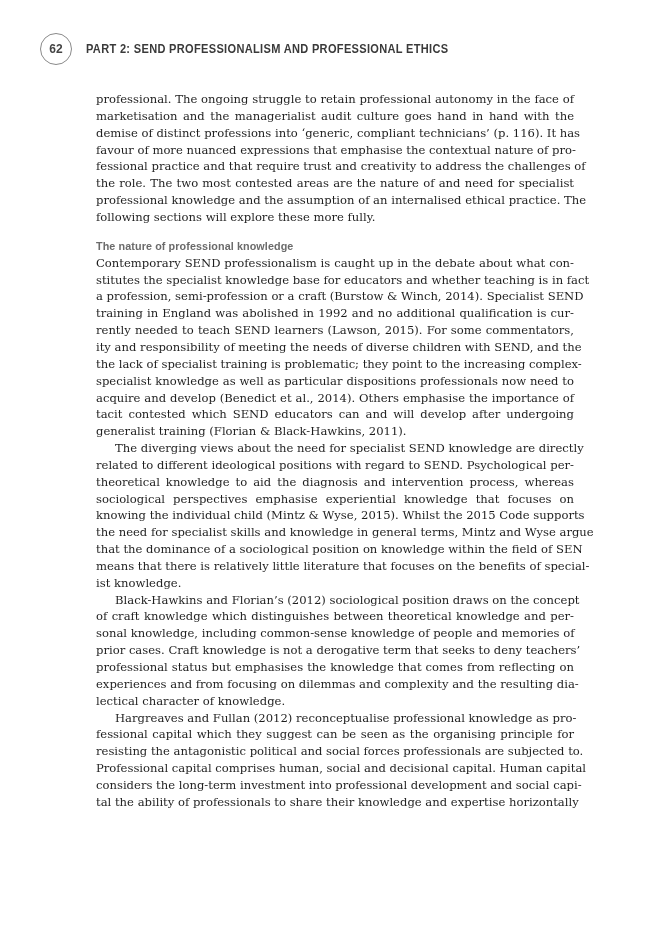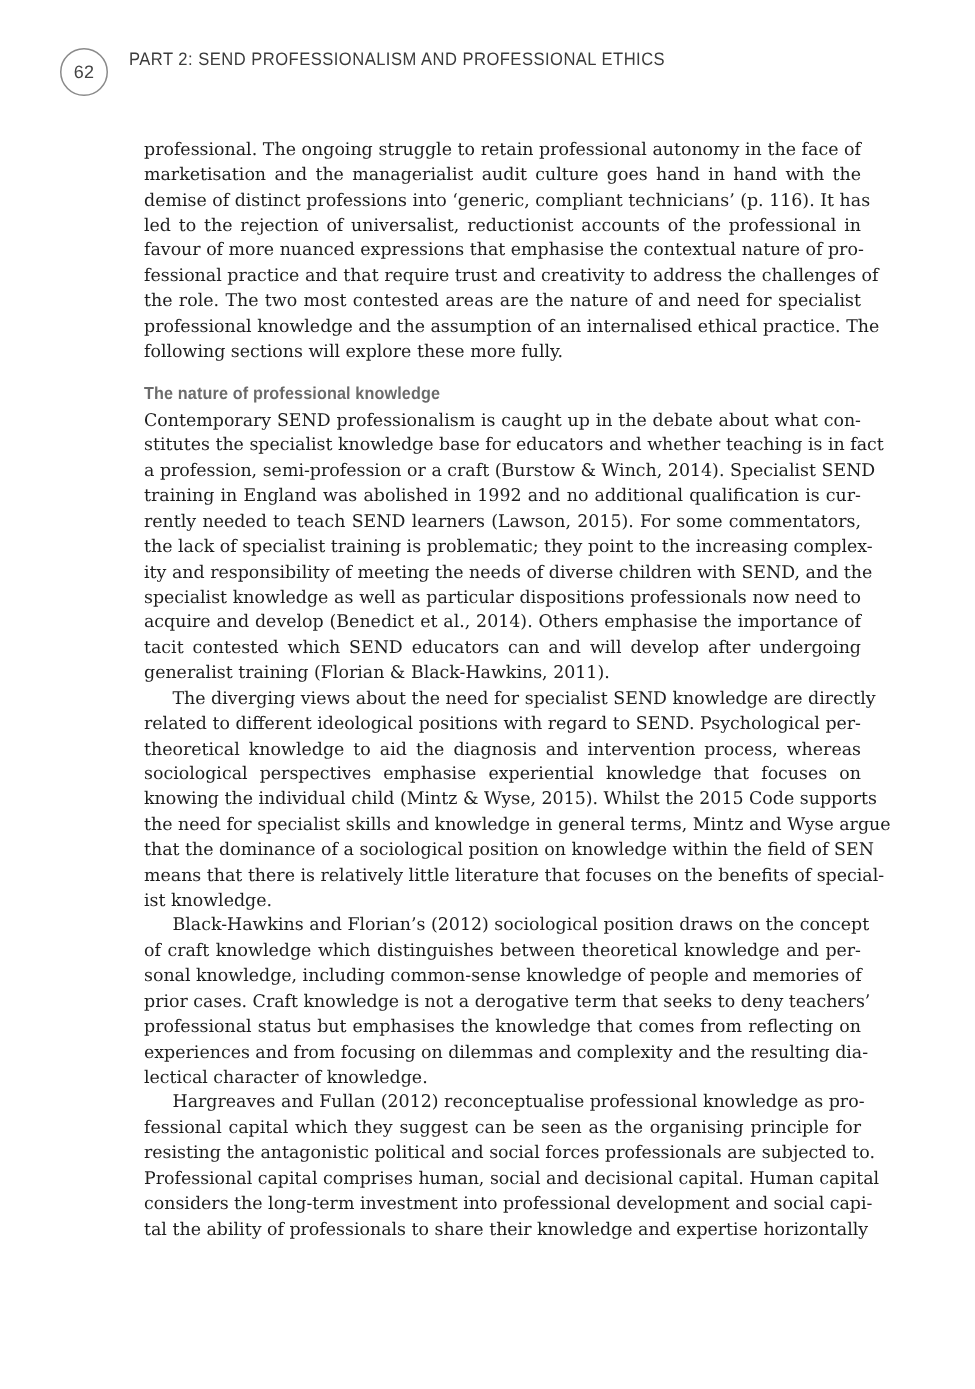--- a/index.html
+++ b/index.html
@@ -1,17 +1,17 @@
 <!DOCTYPE html>
 <html><head>
 <meta charset="utf-8">
 <style>
   html, body { margin: 0; padding: 0; background: #ffffff; }
   body { width: 650px; height: 926px; position: relative; overflow: hidden; color: #1e1e1e; }
-  .header { position: absolute; top: 32px; left: 40px; height: 34px; display: flex; align-items: flex-start; }
+  .header { position: absolute; top: 32px; left: 40px; height: 34px; display: flex; align-items: center; font-weight: bold; }
   .page-num {
     width: 30px; height: 30px; border: 1.3px solid #8a8a8a; border-radius: 50%;
     display: flex; align-items: center; justify-content: center;
     font-family: "Liberation Sans", sans-serif; font-size: 12px; color: #444; letter-spacing: 0.2px;
   }
   .running-head {
     margin-left: 14px; font-family: "Liberation Sans", sans-serif; font-size: 12px;
     color: #3a3a3a; letter-spacing: 0.35px; transform: scaleX(0.92); transform-origin: left center;
   }
   .text {
@@ -36,38 +36,37 @@
       <span>62</span>
     </div>
   <div class="running-head">PART 2: SEND PROFESSIONALISM AND PROFESSIONAL ETHICS</div>
 </div>
 
 <div class="text">
   <div>
     <span class="line">professional. The ongoing struggle to retain professional autonomy in the face of</span>
     <span class="line"><b>marketisation</b><span> and the managerialist audit culture goes hand in hand with the</span></span>
     <span class="line">demise of distinct professions into ‘generic, compliant technicians’ (p. 116). It has</span>
-    <span class="line">led to the rejection of universalist, reductionist accounts of the professional in</span>
     <span class="line">favour of more nuanced expressions that emphasise the contextual nature of pro-</span>
     <span class="line">fessional practice and that require trust and creativity to address the challenges of</span>
     <span class="line">the role. The two most contested areas are the nature of and need for specialist</span>
     <span class="line">professional knowledge and the assumption of an internalised ethical practice. The</span>
     <span class="line last">following sections will explore these more fully.</span>
   </div>
 
   <div class="heading">The nature of professional knowledge</div>
 
   <div>
     <span class="line">Contemporary SEND professionalism is caught up in the debate about what con-</span>
     <span class="line">stitutes the specialist knowledge base for educators and whether teaching is in fact</span>
     <span class="line">a profession, semi-profession or a craft (Burstow &amp; Winch, 2014). Specialist SEND</span>
     <span class="line">training in England was abolished in 1992 and no additional qualification is cur-</span>
     <span class="line">rently needed to teach SEND learners (Lawson, 2015). For some commentators,</span>
+    <span class="line">ity and responsibility of meeting the needs of diverse children with SEND, and the</span>
     <span class="line">the lack of specialist training is problematic; they point to the increasing complex-</span>
-    <span class="line">ity and responsibility of meeting the needs of diverse children with SEND, and the</span>
     <span class="line">specialist knowledge as well as particular dispositions professionals now need to</span>
     <span class="line">acquire and develop (Benedict et al., 2014). Others emphasise the importance of</span>
     <span class="line"><b>tacit</b><span> contested which SEND educators can and will develop after undergoing</span></span>
     <span class="line last">generalist training (Florian &amp; Black-Hawkins, 2011).</span>
   </div>
 
   <div>
     <span class="line indent">The diverging views about the need for specialist SEND knowledge are directly</span>
     <span class="line"><span>related to different ideological positions with regard to SEND. </span><b>Psychological per-</b></span>
     <span class="line">theoretical knowledge to aid the diagnosis and intervention process, whereas</span>

